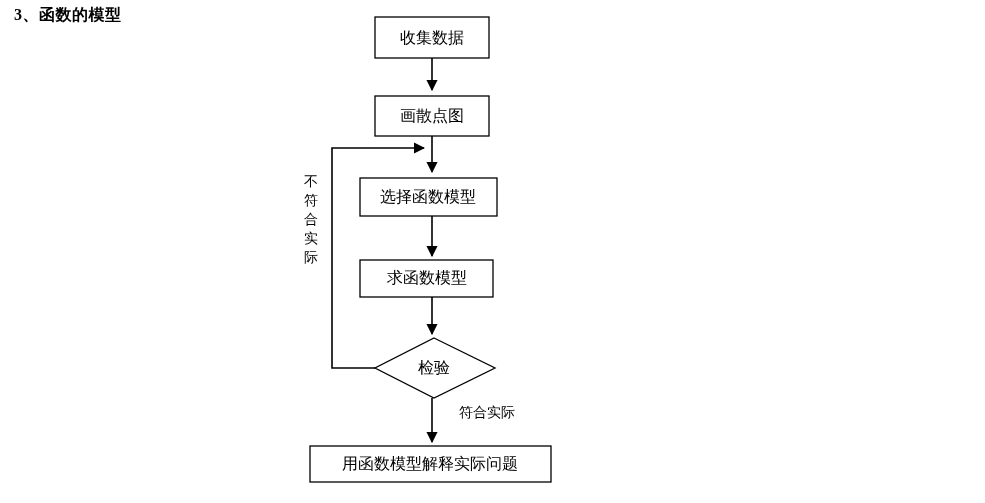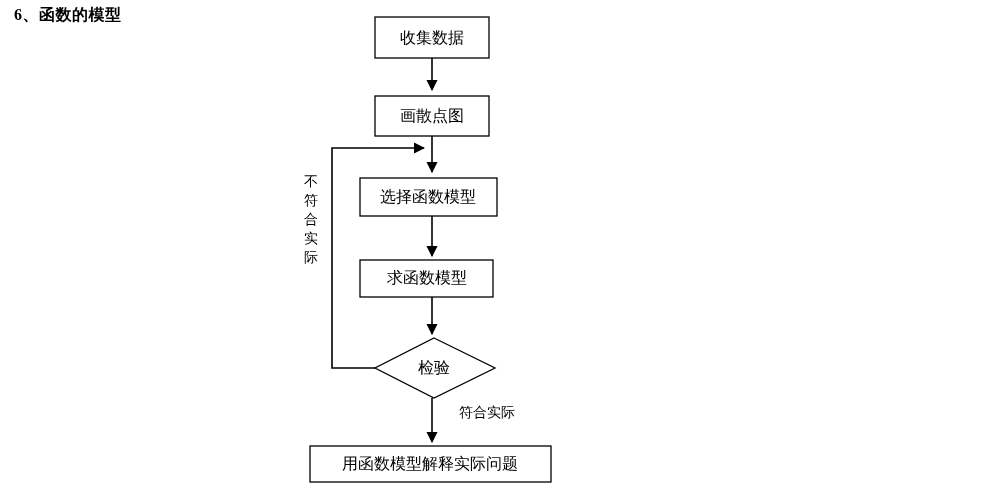--- a/index.html
+++ b/index.html
@@ -62,21 +62,21 @@
   .edge-label-vertical {
     font-family: "Liberation Sans", "DejaVu Sans", sans-serif;
     font-size: 14px;
     fill: #000000;
     text-anchor: middle;
   }
 </style>
 </head>
 <body>
 
-<div id="page-title">6、函数的模型</div>
+<div id="page-title">3、函数的模型</div>
 
 <svg id="flowchart-canvas" viewBox="0 0 985 503">
 
   <defs>
     <marker id="arrow-down" viewBox="0 0 10 10" refX="5" refY="9" markerWidth="7" markerHeight="7" orient="auto-start-reverse">
       <path d="M 0 0 L 10 0 L 5 10 z" fill="#000000"></path>
     </marker>
     <marker id="arrow-head" viewBox="0 0 10 10" refX="9" refY="5" markerWidth="7" markerHeight="7" orient="auto">
       <path d="M 0 0 L 10 5 L 0 10 z" fill="#000000"></path>
     </marker>

